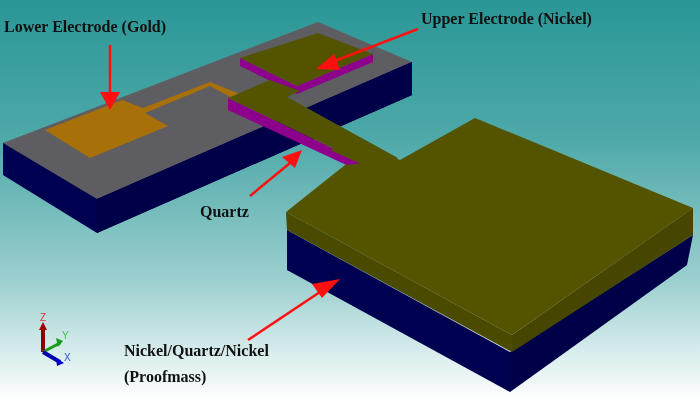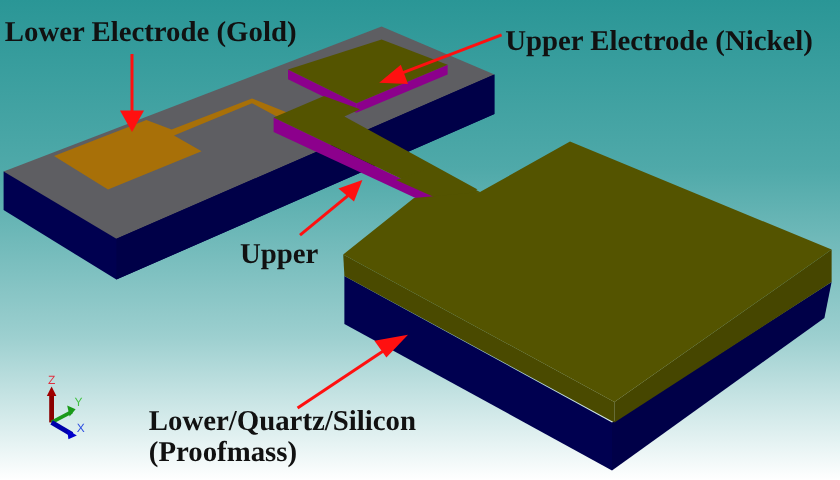--- a/index.html
+++ b/index.html
@@ -1,20 +1,20 @@
 <!DOCTYPE html>
 <html><head>
 <meta charset="utf-8">
 <style>
   html,body{margin:0;padding:0;}
   body{width:700px;height:400px;overflow:hidden;position:relative;
     background:linear-gradient(180deg,#2a9696 0%,#4fa9a9 35%,#9ccfcf 70%,#ffffff 100%);
     font-family:"Liberation Serif",serif;}
   svg.scene{position:absolute;left:0;top:0;}
-  .label{position:absolute;font-weight:bold;color:#111;font-size:24px;line-height:22px;white-space:nowrap;}
+  .label{position:absolute;font-weight:bold;color:#111;font-size:16px;line-height:22px;white-space:nowrap;}
   .axis-lbl{font-family:"Liberation Sans",sans-serif;font-size:10px;}
 </style>
 </head>
 <body>
 
 <svg class="scene" width="700" height="400" viewBox="0 0 700 400">
 
   <g>
     <polygon points="3,143 3,175 97,233 412,95 412,62" fill="#000050"></polygon>
     <polygon points="3,143 97,199 412,62 318,22" fill="#5e5e62"></polygon>
@@ -62,16 +62,16 @@
     <line x1="43" y1="352" x2="60" y2="362" stroke="#0000aa" stroke-width="4"></line>
     <polygon points="56,358 64,363 57,366" fill="#0000cc"></polygon>
   </g>
 </svg>
 
 <span class="axis-lbl" style="position:absolute;left:40px;top:312px;color:#e03040;">Z</span>
 <span class="axis-lbl" style="position:absolute;left:62px;top:330px;color:#40c040;">Y</span>
 <span class="axis-lbl" style="position:absolute;left:64px;top:352px;color:#3050e0;">X</span>
 
 <div class="label" style="left:4px;top:16px;">Lower Electrode (Gold)</div>
-<div class="label" style="left:421px;top:24px;">Upper Electrode (Nickel)</div>
-<div class="label" style="left:200px;top:201px;">Upper</div>
-<div class="label" style="left:124px;top:340px;">Lower/Quartz/Silicon</div>
+<div class="label" style="left:421px;top:8px;">Upper Electrode (Nickel)</div>
+<div class="label" style="left:200px;top:201px;">Quartz</div>
+<div class="label" style="left:124px;top:340px;">Nickel/Quartz/Nickel</div>
 <div class="label" style="left:124px;top:366px;text-align:right;">(Proofmass)</div>
 
 </body></html>

